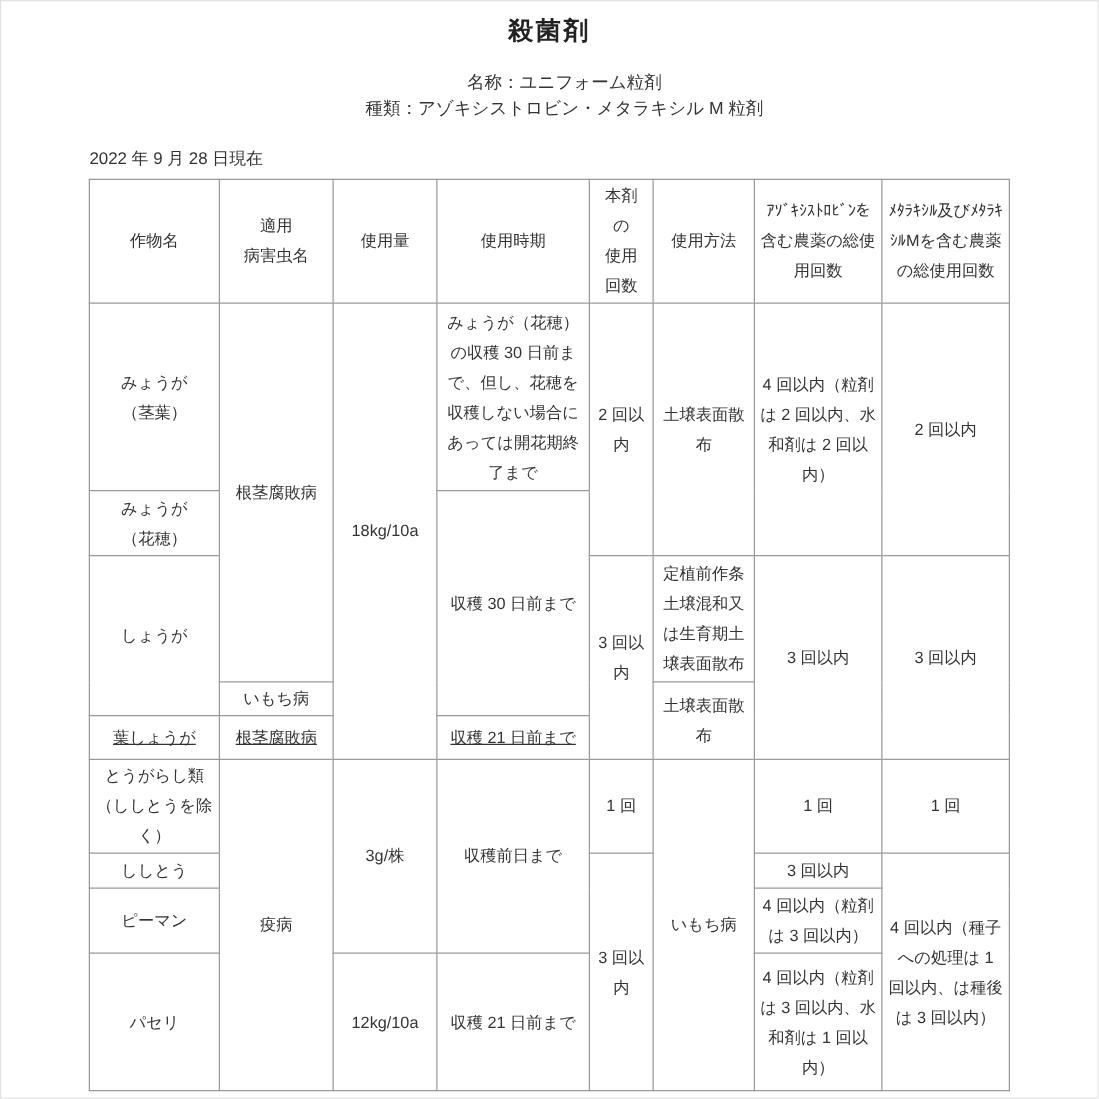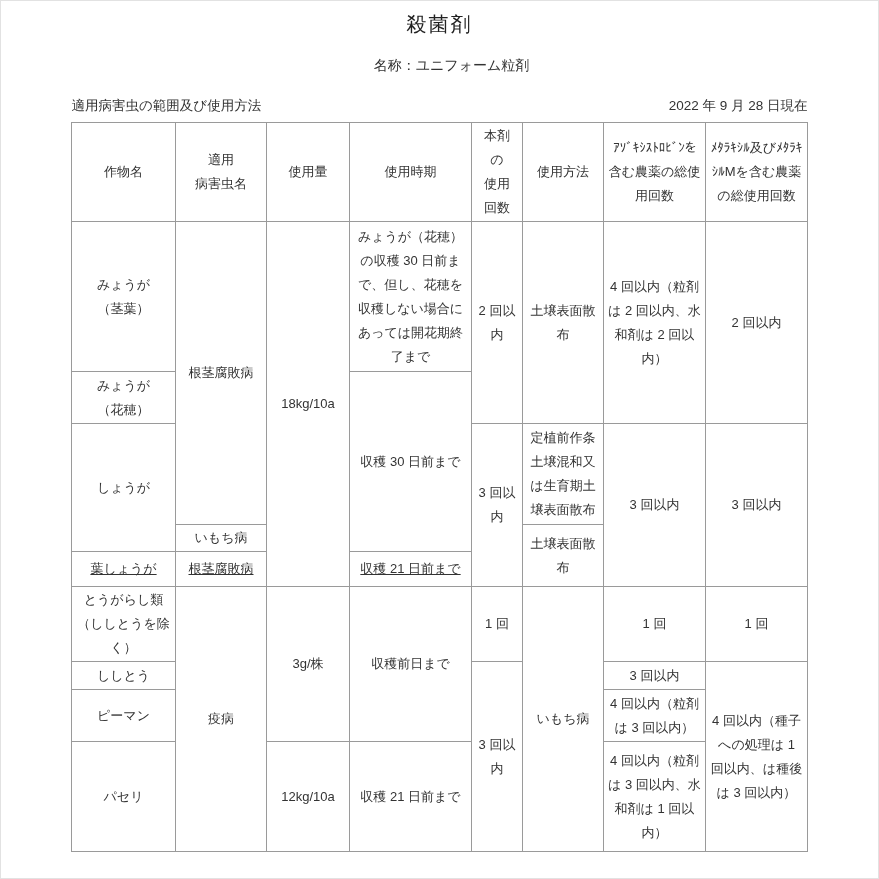--- a/index.html
+++ b/index.html
@@ -14,21 +14,21 @@
     background: #ffffff;
     border: 1px solid #e2e2e2;
     font-family: "Liberation Sans", sans-serif;
     color: #333333;
     overflow: hidden;
   }
   .doc-title {
     margin: 10px 0 0 0;
     text-align: center;
     font-size: 20px;
-    font-weight: normal;
+    font-weight: bold;
     letter-spacing: 2px;
     color: #222222;
   }
   .subtitle {
     text-align: center;
     font-size: 14px;
     line-height: 21px;
     color: #333333;
     padding-left: 24px;
   }
@@ -73,23 +73,23 @@
   tr.r9 { height: 110px; }
 </style>
 </head>
 <body>
 
 <div class="page">
 
   <h1 class="doc-title">殺菌剤</h1>
 
   <div class="subtitle first">名称：ユニフォーム粒剤</div>
+  <div class="subtitle">種類：アゾキシストロビン・メタラキシル M 粒剤</div>
 
   <div class="meta-row">
-    <span>適用病害虫の範囲及び使用方法</span>
     <span>2022 年 9 月 28 日現在</span>
   </div>
 
   <table class="apply-table">
     <colgroup>
       <col style="width:104px">
       <col style="width:91px">
       <col style="width:83px">
       <col style="width:122px">
       <col style="width:51px">

